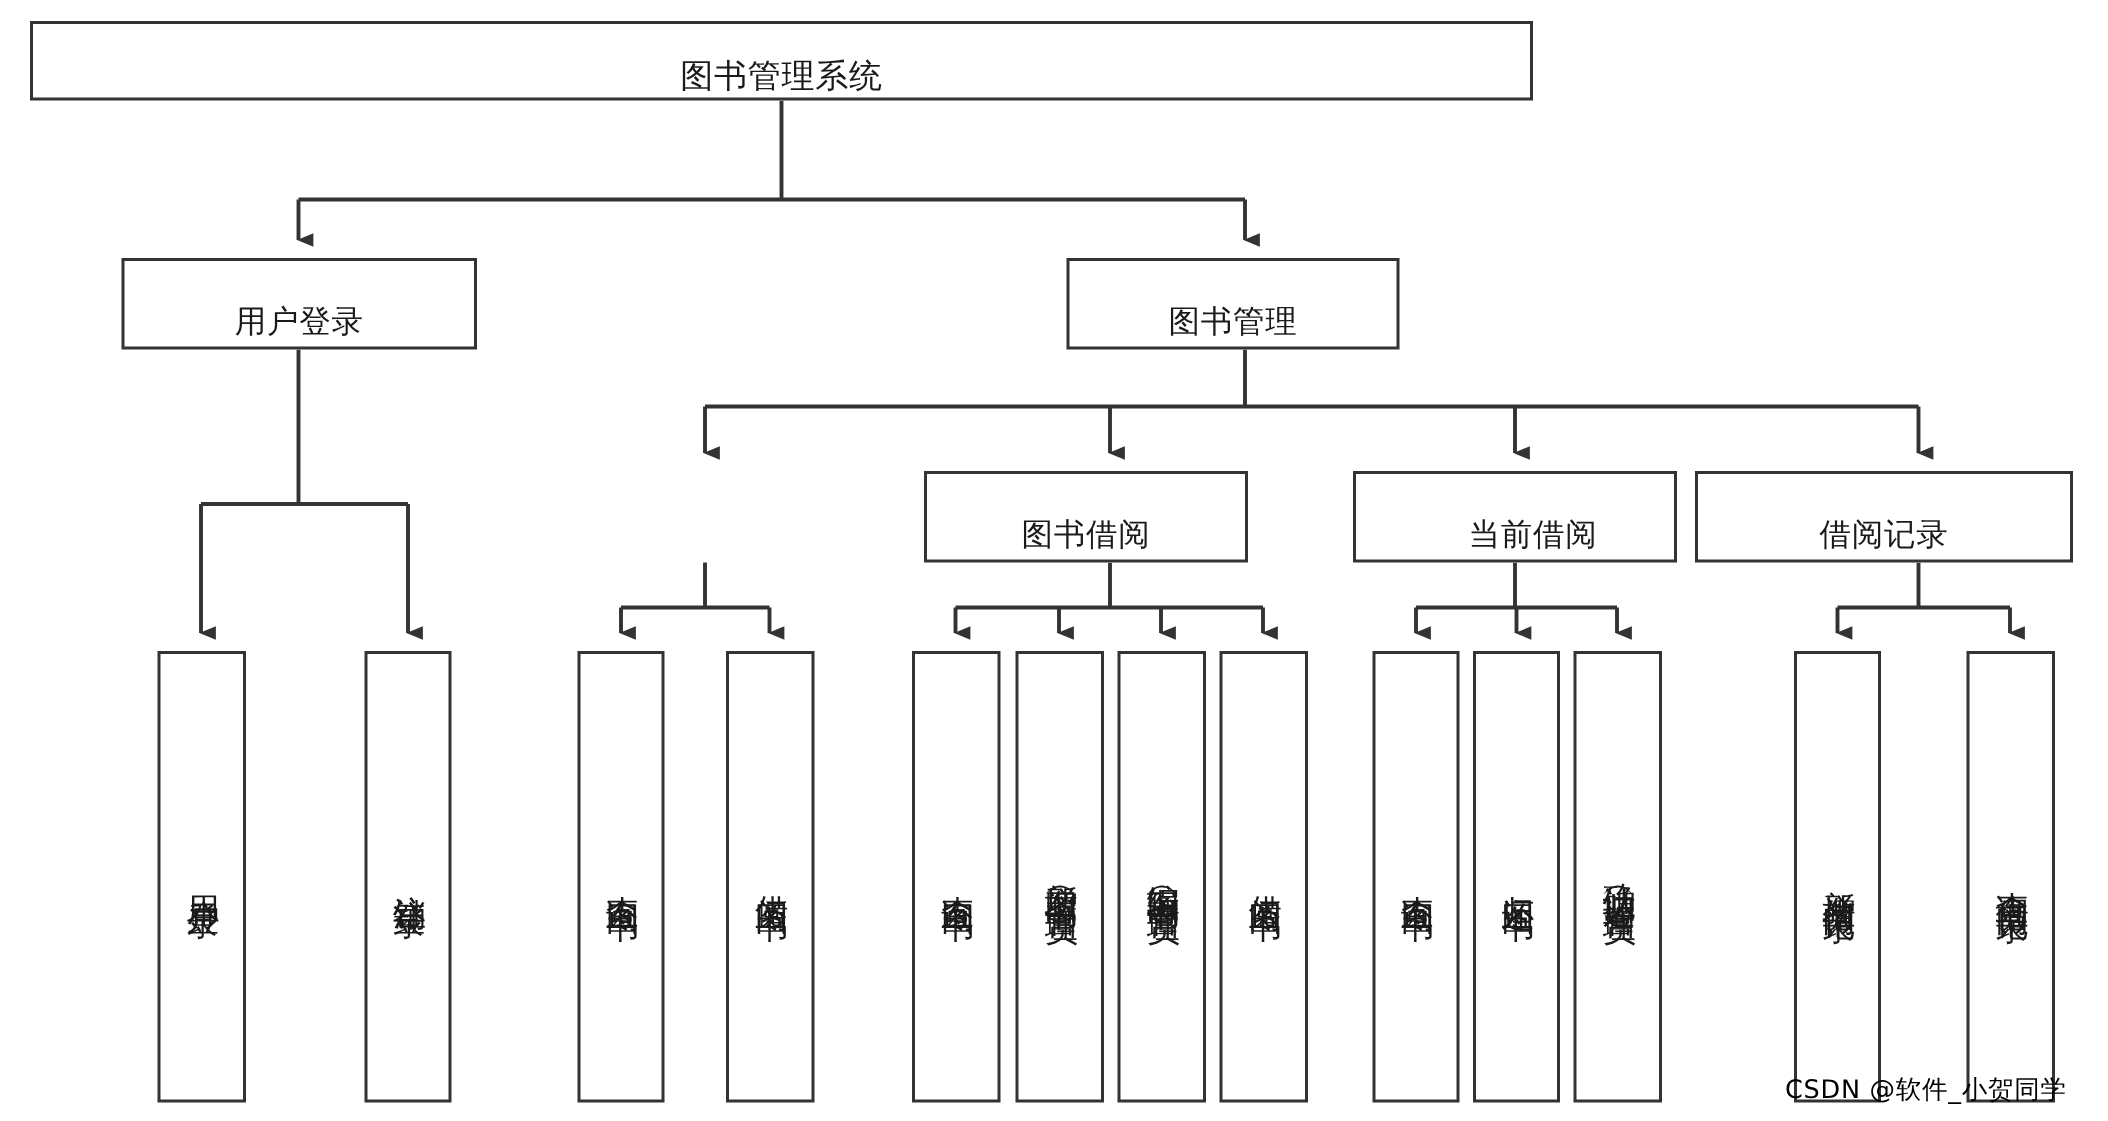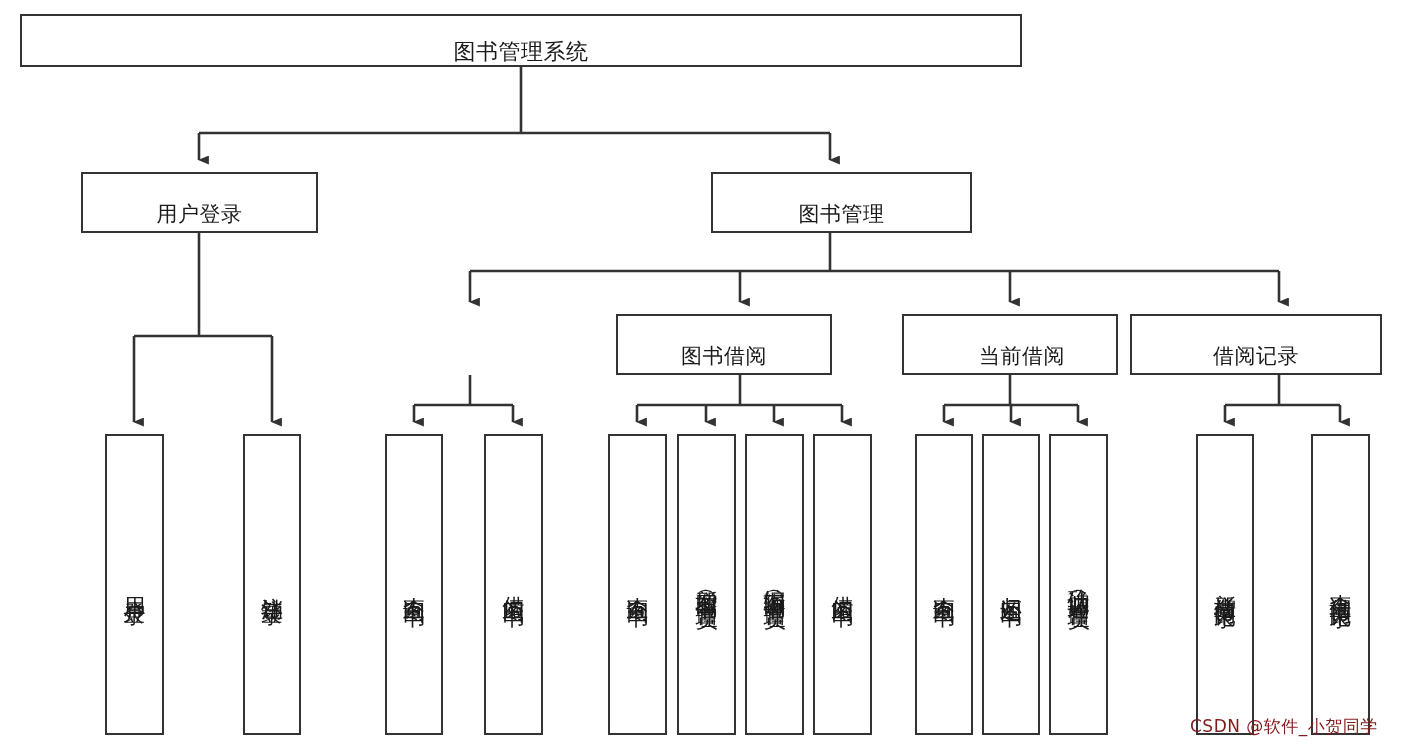--- a/index.html
+++ b/index.html
@@ -30,21 +30,21 @@
   .v-node .lbl{
     writing-mode:vertical-rl;
     text-orientation:upright;
     font-size:22px;
     letter-spacing:3px;
     line-height:1;
   }
   #root-node .lbl{font-size:22px;}
   .watermark{
     position:absolute;
-    color:#7f1d1d;
+    color:#000000;
     font-size:17px;
     letter-spacing:0.5px;
     white-space:nowrap;
     font-family:"DejaVu Sans","Liberation Sans",sans-serif;
   }
 </style>
 </head>
 <body>
 
 <div id="canvas">
@@ -99,21 +99,21 @@
     </g>
   </svg>
 
   <div class="node h-node" id="root-node" style="left:20px;top:14px;width:1002px;height:53px;">
     <span class="lbl">图书管理系统</span>
   </div>
 
   <div class="node h-node" style="left:81px;top:172px;width:237px;height:61px;">
     <span class="lbl">用户登录</span>
   </div>
-  <div class="node h-node" style="left:711px;top:172px;width:261px;height:61px;">
+  <div class="node h-node" style="left:711px;top:172px;width:222px;height:61px;">
     <span class="lbl">图书管理</span>
   </div>
 
   <div class="node h-node" style="left:616px;top:314px;width:216px;height:61px;">
     <span class="lbl">图书借阅</span>
   </div>
   <div class="node h-node" style="left:902px;top:314px;width:216px;height:61px;padding-left:24px;">
     <span class="lbl">当前借阅</span>
   </div>
   <div class="node h-node" style="left:1130px;top:314px;width:252px;height:61px;">

